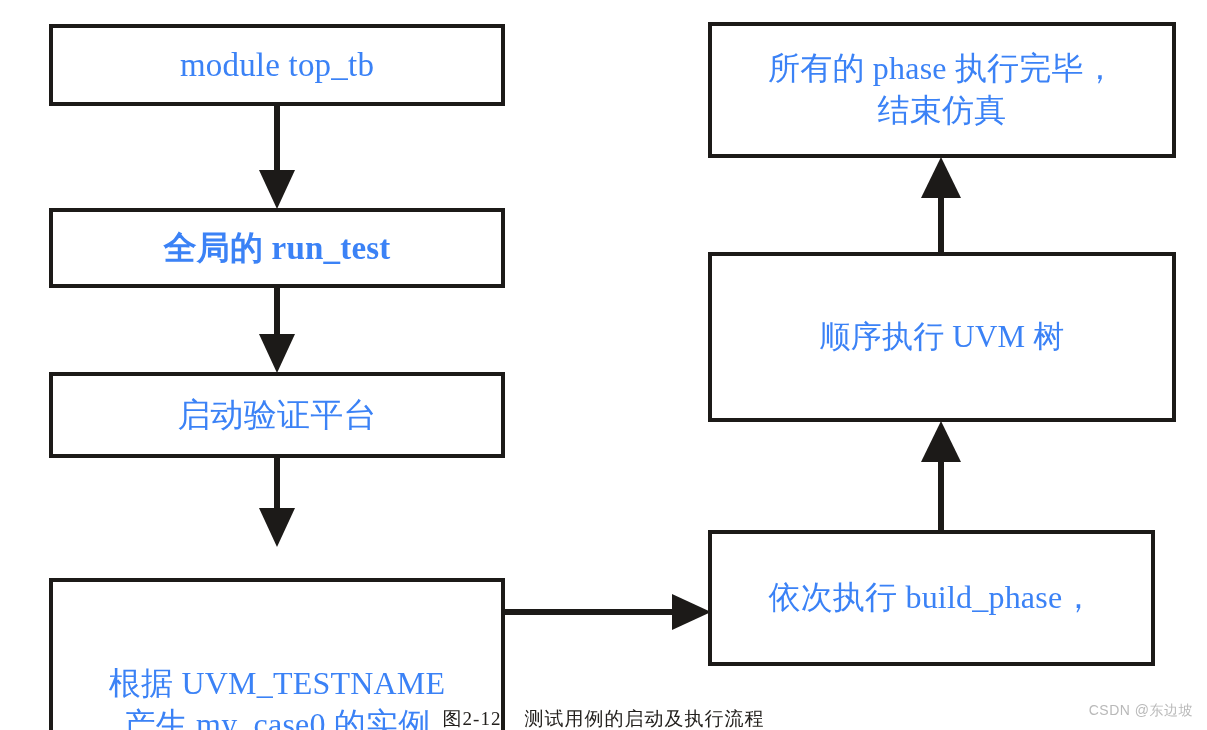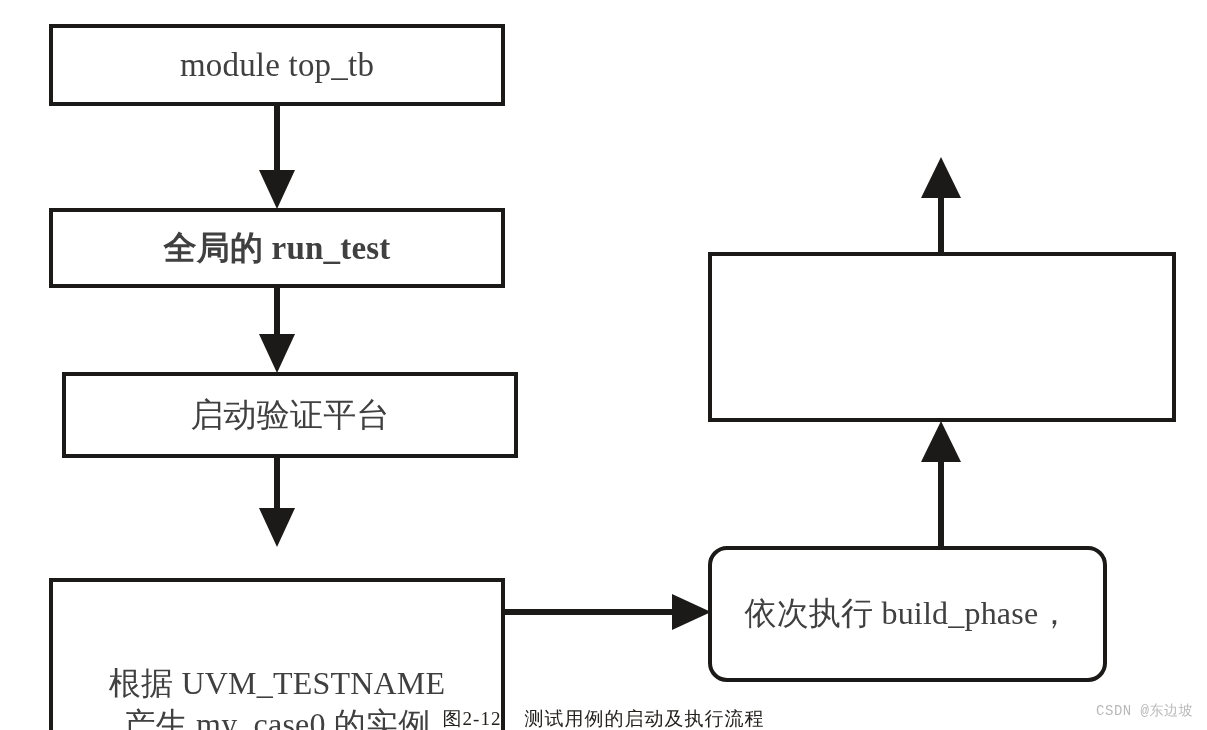--- a/index.html
+++ b/index.html
@@ -35,33 +35,33 @@
     align-items: center;
     justify-content: center;
     text-align: center;
     z-index: 3;
   }
   .node .line {
     display: block;
     white-space: pre;
     line-height: 1.30;
     letter-spacing: 0.2px;
-    color: #404040;
+    color: #3b82f6;
   }
 
   
   #node-top-tb        { left: 49px;  top: 24px;  width: 456px; height: 82px;  }
   #node-run-test      { left: 49px;  top: 208px; width: 456px; height: 80px; font-weight: bold;  }
-  #node-start-platform{ left: 62px;  top: 372px; width: 456px; height: 86px;  }
+  #node-start-platform{ left: 49px;  top: 372px; width: 456px; height: 86px;  }
   #node-testname      { left: 49px;  top: 578px; width: 456px; height: 172px; justify-content: flex-end; }
 
   
   #node-finish        { left: 708px; top: 22px;  width: 468px; height: 136px; }
   #node-phases        { left: 708px; top: 252px; width: 468px; height: 170px; }
-  #node-build-phase   { left: 708px; top: 546px; width: 399px; height: 136px; border-radius: 19px; }
+  #node-build-phase   { left: 708px; top: 530px; width: 447px; height: 136px; }
 
   .fs-33 .line { font-size: 33px; }
   .fs-32 .line { font-size: 32px; }
   .fs-31 .line { font-size: 31px; }
 
   
   #connectors {
     position: absolute;
     left: 0;
     top: 0;
@@ -85,21 +85,21 @@
     white-space: pre;
     z-index: 4;
   }
 
   
   #watermark {
     position: absolute;
     right: 14px;
     top: 702px;
     font-size: 14px;
-    font-family: Liberation Mono, monospace;
+    font-family: Liberation Sans, sans-serif;
     color: #b9b9b9;
     letter-spacing: 0.5px;
     z-index: 4;
   }
 </style>
 </head>
 <body>
 
 <div id="canvas">
 
@@ -146,22 +146,27 @@
 
   <div class="node fs-33" id="node-start-platform">
     <span class="line">启动验证平台</span>
   </div>
 
   <div class="node fs-32" id="node-testname">
     <span class="line">根据 UVM_TESTNAME</span>
     <span class="line">产生 my_case0 的实例</span>
   </div>
 
+  <div class="node fs-32" id="node-finish">
+    <span class="line">所有的 phase 执行完毕，</span>
+    <span class="line">结束仿真</span>
+  </div>
 
   <div class="node fs-31" id="node-phases">
+    <span class="line">顺序执行 UVM 树</span>
   </div>
 
   <div class="node fs-32" id="node-build-phase">
     <span class="line">依次执行 build_phase，</span>
   </div>
 
   <div id="caption">图2-12    测试用例的启动及执行流程</div>
   <div id="watermark">CSDN @东边坡</div>
 
 </div>

